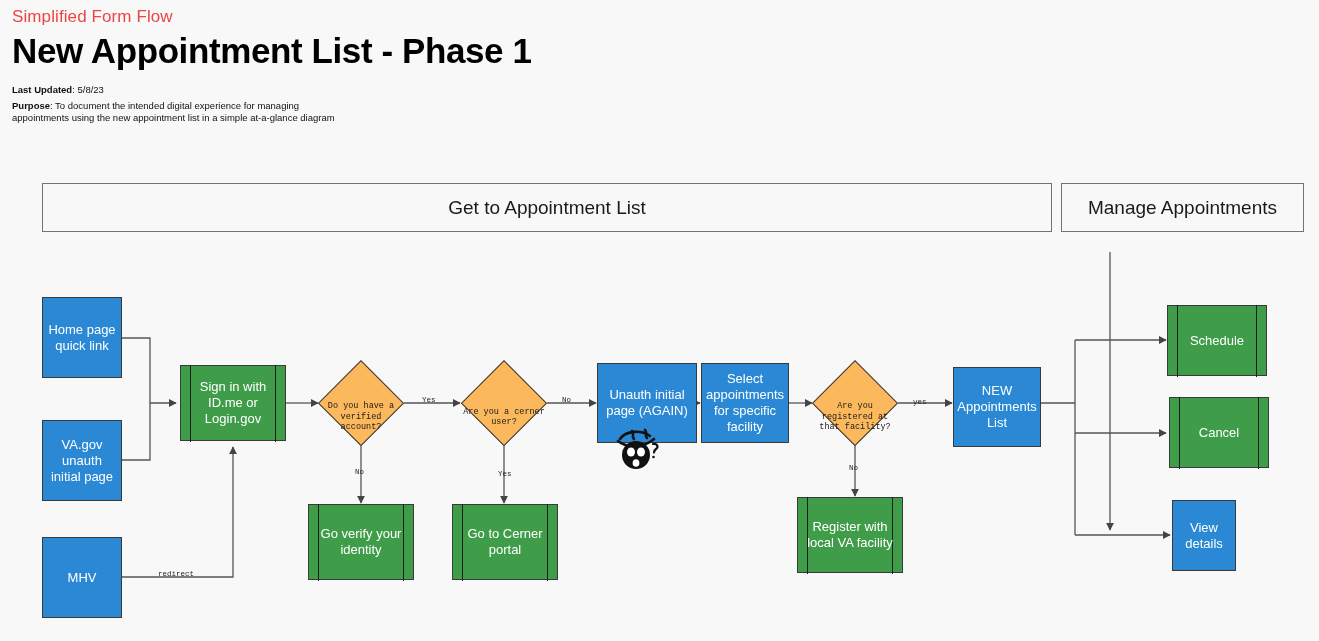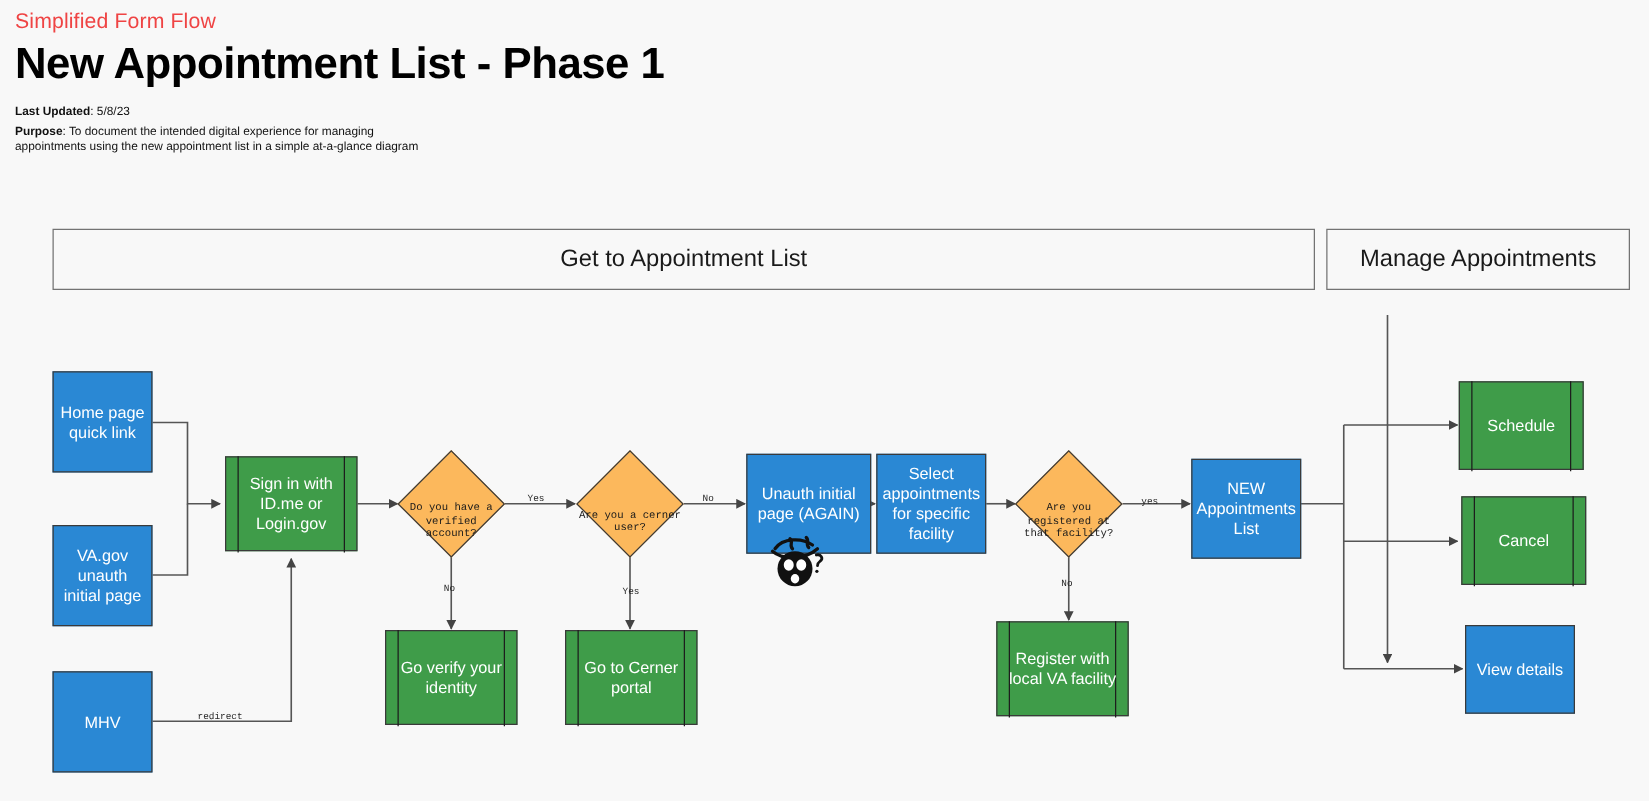--- a/index.html
+++ b/index.html
@@ -302,15 +302,15 @@
 </div>
 
 <div class="node green" style="left:1167px; top:305px; width:100px; height:71px;">
   <span class="label">Schedule</span>
 </div>
 
 <div class="node green" style="left:1169px; top:397px; width:100px; height:71px;">
   <span class="label">Cancel</span>
 </div>
 
-<div class="node blue" style="left:1172px; top:500px; width:88px; height:71px;">
+<div class="node blue" style="left:1172px; top:500px; width:64px; height:71px;">
   <span class="label">View details</span>
 </div>
 
 </body></html>

